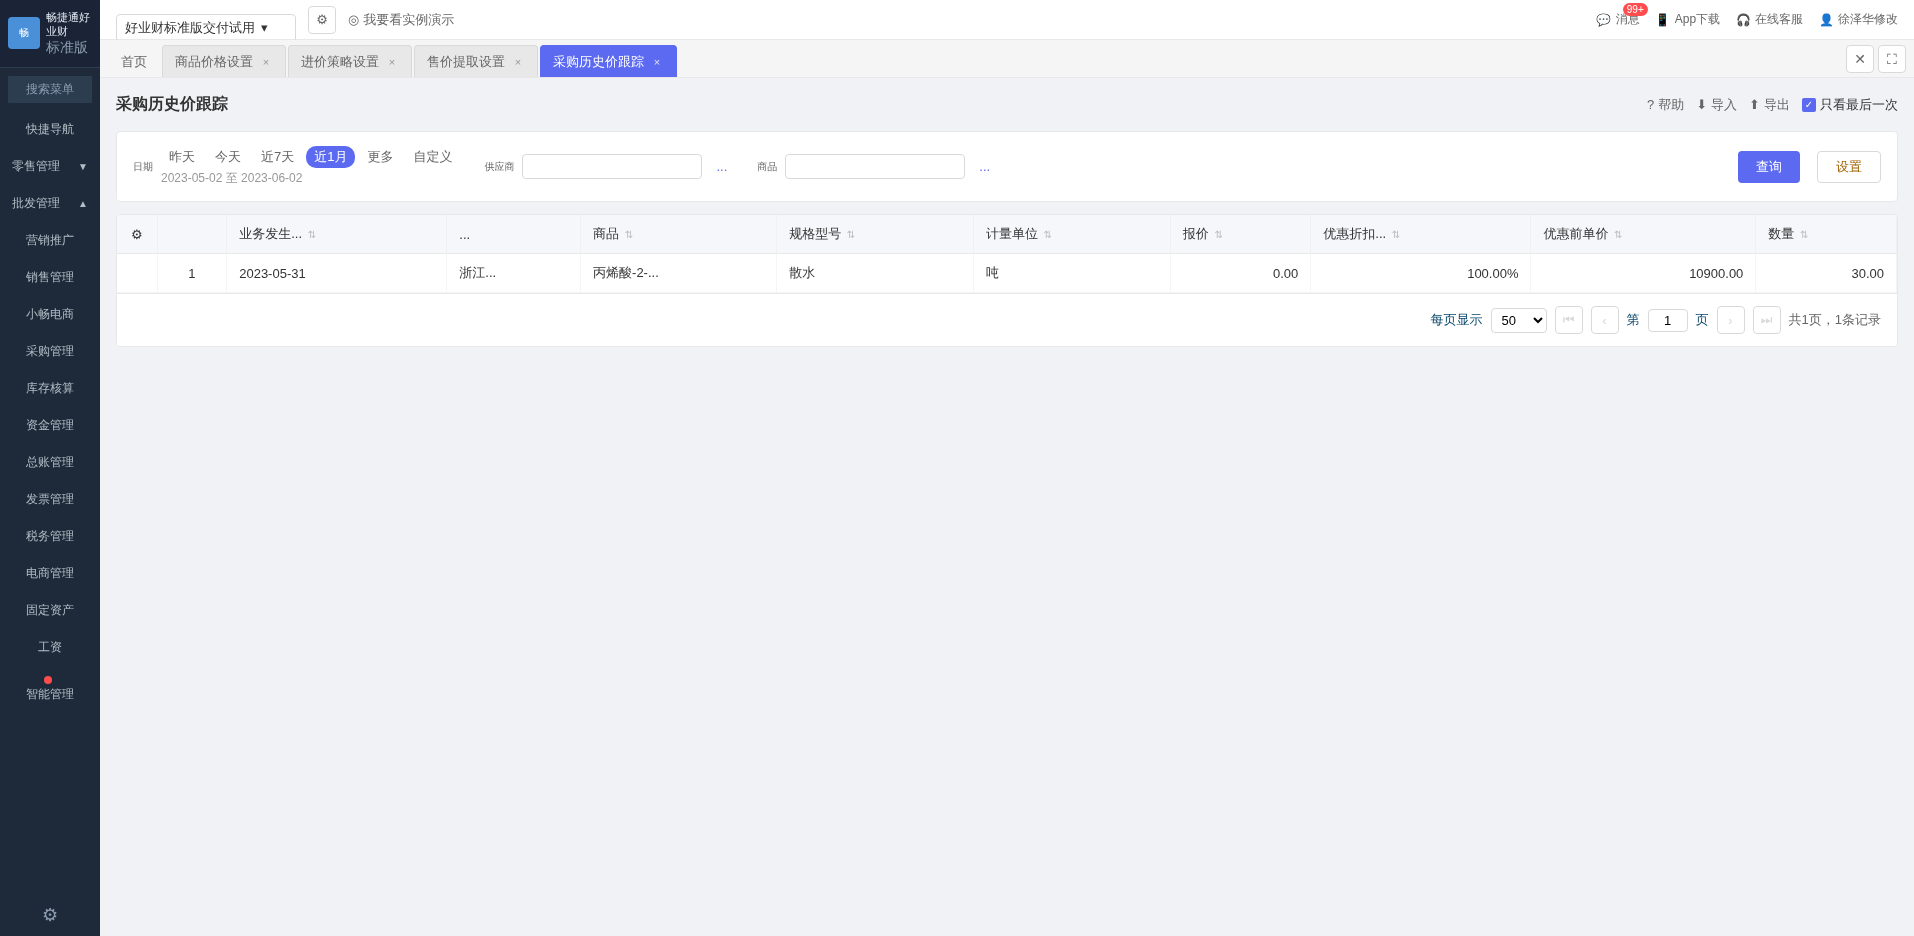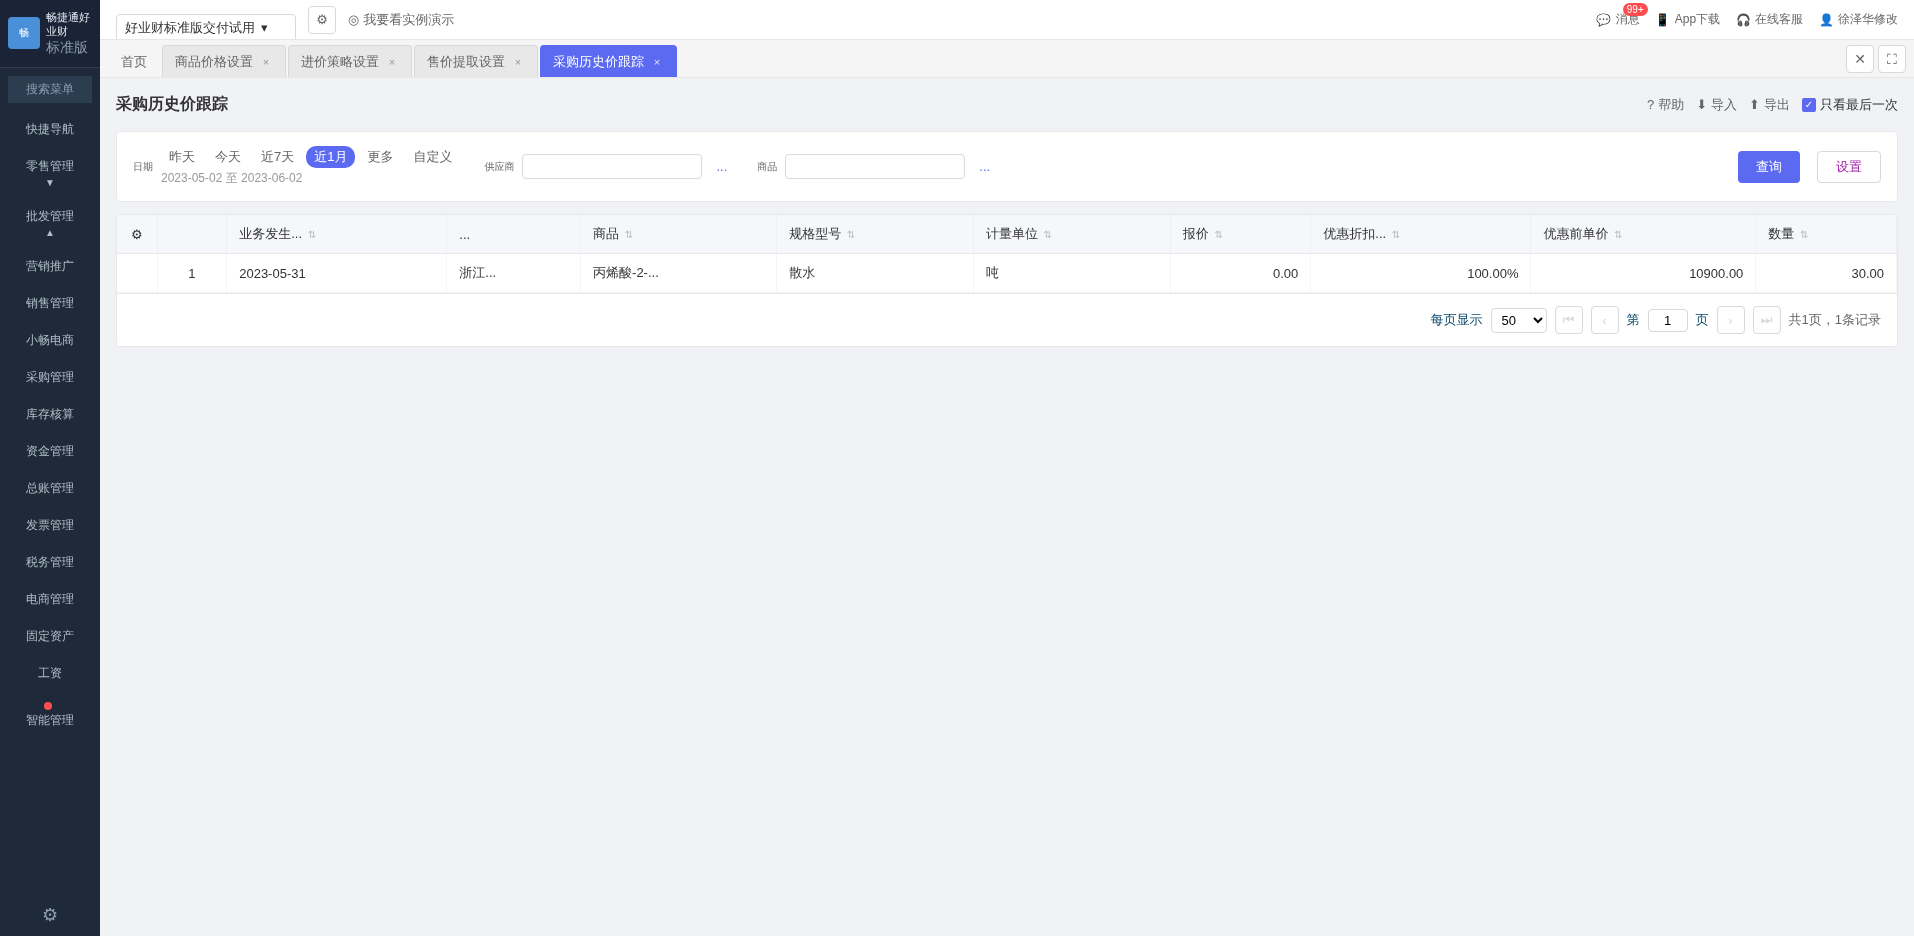--- a/index.html
+++ b/index.html
@@ -7,21 +7,21 @@
 
     
     .sidebar { width: 100px; background: #1e2a3a; color: #b0bec5; display: flex; flex-direction: column; flex-shrink: 0; height: 100%; }
     .sidebar-logo { padding: 10px 8px; background: #1a2436; display: flex; align-items: center; gap: 6px; border-bottom: 1px solid #2d3d50; min-height: 50px; }
     .sidebar-logo-icon { width: 32px; height: 32px; background: #4a90d9; border-radius: 4px; display: flex; align-items: center; justify-content: center; color: white; font-size: 10px; flex-shrink: 0; }
     .sidebar-logo-text { font-size: 11px; color: #e0e6f0; line-height: 1.3; }
     .sidebar-logo-badge { font-size: 14px; color: #8a9bb0; }
     .sidebar-search { padding: 8px; }
     .sidebar-search-btn { width: 100%; padding: 5px; background: #2d3d50; border: none; border-radius: 1px; color: #8a9bb0; font-size: 12px; cursor: pointer; text-align: center; }
     .sidebar-item { padding: 10px 8px; cursor: pointer; display: flex; align-items: center; justify-content: center; flex-direction: column; gap: 2px; font-size: 12px; color: #b0bec5; transition: background 0.2s; }
-    .sidebar-item.has-arrow { flex-direction: column; justify-content: space-between; padding: 10px 12px; }
+    .sidebar-item.has-arrow { flex-direction: row; justify-content: space-between; padding: 10px 12px; }
     .sidebar-item .item-text { font-size: 12px; }
     .sidebar-item .arrow { font-size: 10px; }
     .sidebar-gear { padding: 10px 8px; margin-top: auto; display: flex; justify-content: center; }
     .sidebar-gear-btn { background: none; border: none; color: #8a9bb0; font-size: 18px; cursor: pointer; }
     .sidebar-dot { width: 8px; height: 8px; background: #ff4d4f; border-radius: 50%; display: inline-block; margin-right: 4px; }
 
     
     .main { flex: 1; display: flex; flex-direction: column; overflow: hidden; background: #f0f2f5; }
 
     
@@ -60,21 +60,21 @@
     .filter-item { display: flex; align-items: center; gap: 8px; }
     .filter-label { color: #666; font-size: 10px; flex-shrink: 0; }
     .date-options { display: flex; align-items: center; gap: 4px; }
     .date-option { padding: 2px 8px; border-radius: 3px; cursor: pointer; font-size: 13px; color: #666; }
     .date-option.active { background: #5b6af0; color: #fff; border-radius: 10px; }
     .date-range { font-size: 12px; color: #999; margin-top: 2px; }
     .filter-input { border: 1px solid #d9d9d9; border-radius: 4px; padding: 4px 8px; font-size: 13px; width: 180px; outline: none; color: #333; }
     .filter-dots { color: #5b6af0; cursor: pointer; padding: 4px 6px; font-size: 13px; }
     .filter-actions { margin-left: auto; display: flex; gap: 17px; }
     .btn-primary { background: #5b6af0; color: #fff; border: none; border-radius: 4px; padding: 6px 18px; font-size: 13px; cursor: pointer; }
-    .btn-default { background: #fff; color: #a21caf; border: 1px solid #d9d9d9; border-radius: 4px; padding: 6px 18px; font-size: 13px; cursor: pointer; }
+    .btn-default { background: #fff; color: #a16207; border: 1px solid #d9d9d9; border-radius: 4px; padding: 6px 18px; font-size: 13px; cursor: pointer; }
 
     
     .table-container { background: #fff; border-radius: 4px; border: 1px solid #e8e8e8; overflow: hidden; }
     table { width: 100%; border-collapse: collapse; font-size: 13px; }
     thead tr { background: #f5f7fa; border-bottom: 1px solid #e8e8e8; }
     th { padding: 10px 12px; text-align: left; color: #333; font-weight: 500; white-space: nowrap; border-right: 1px solid #f0f0f0; font-size: 13px; }
     th .sort-icon { color: #bbb; font-size: 10px; margin-left: 2px; }
     td { padding: 10px 12px; border-bottom: 1px solid #f5f5f5; color: #333; border-right: 1px solid #f5f5f5; white-space: nowrap; }
     .th-gear { width: 40px; text-align: center; }
     .td-center { text-align: center; }

